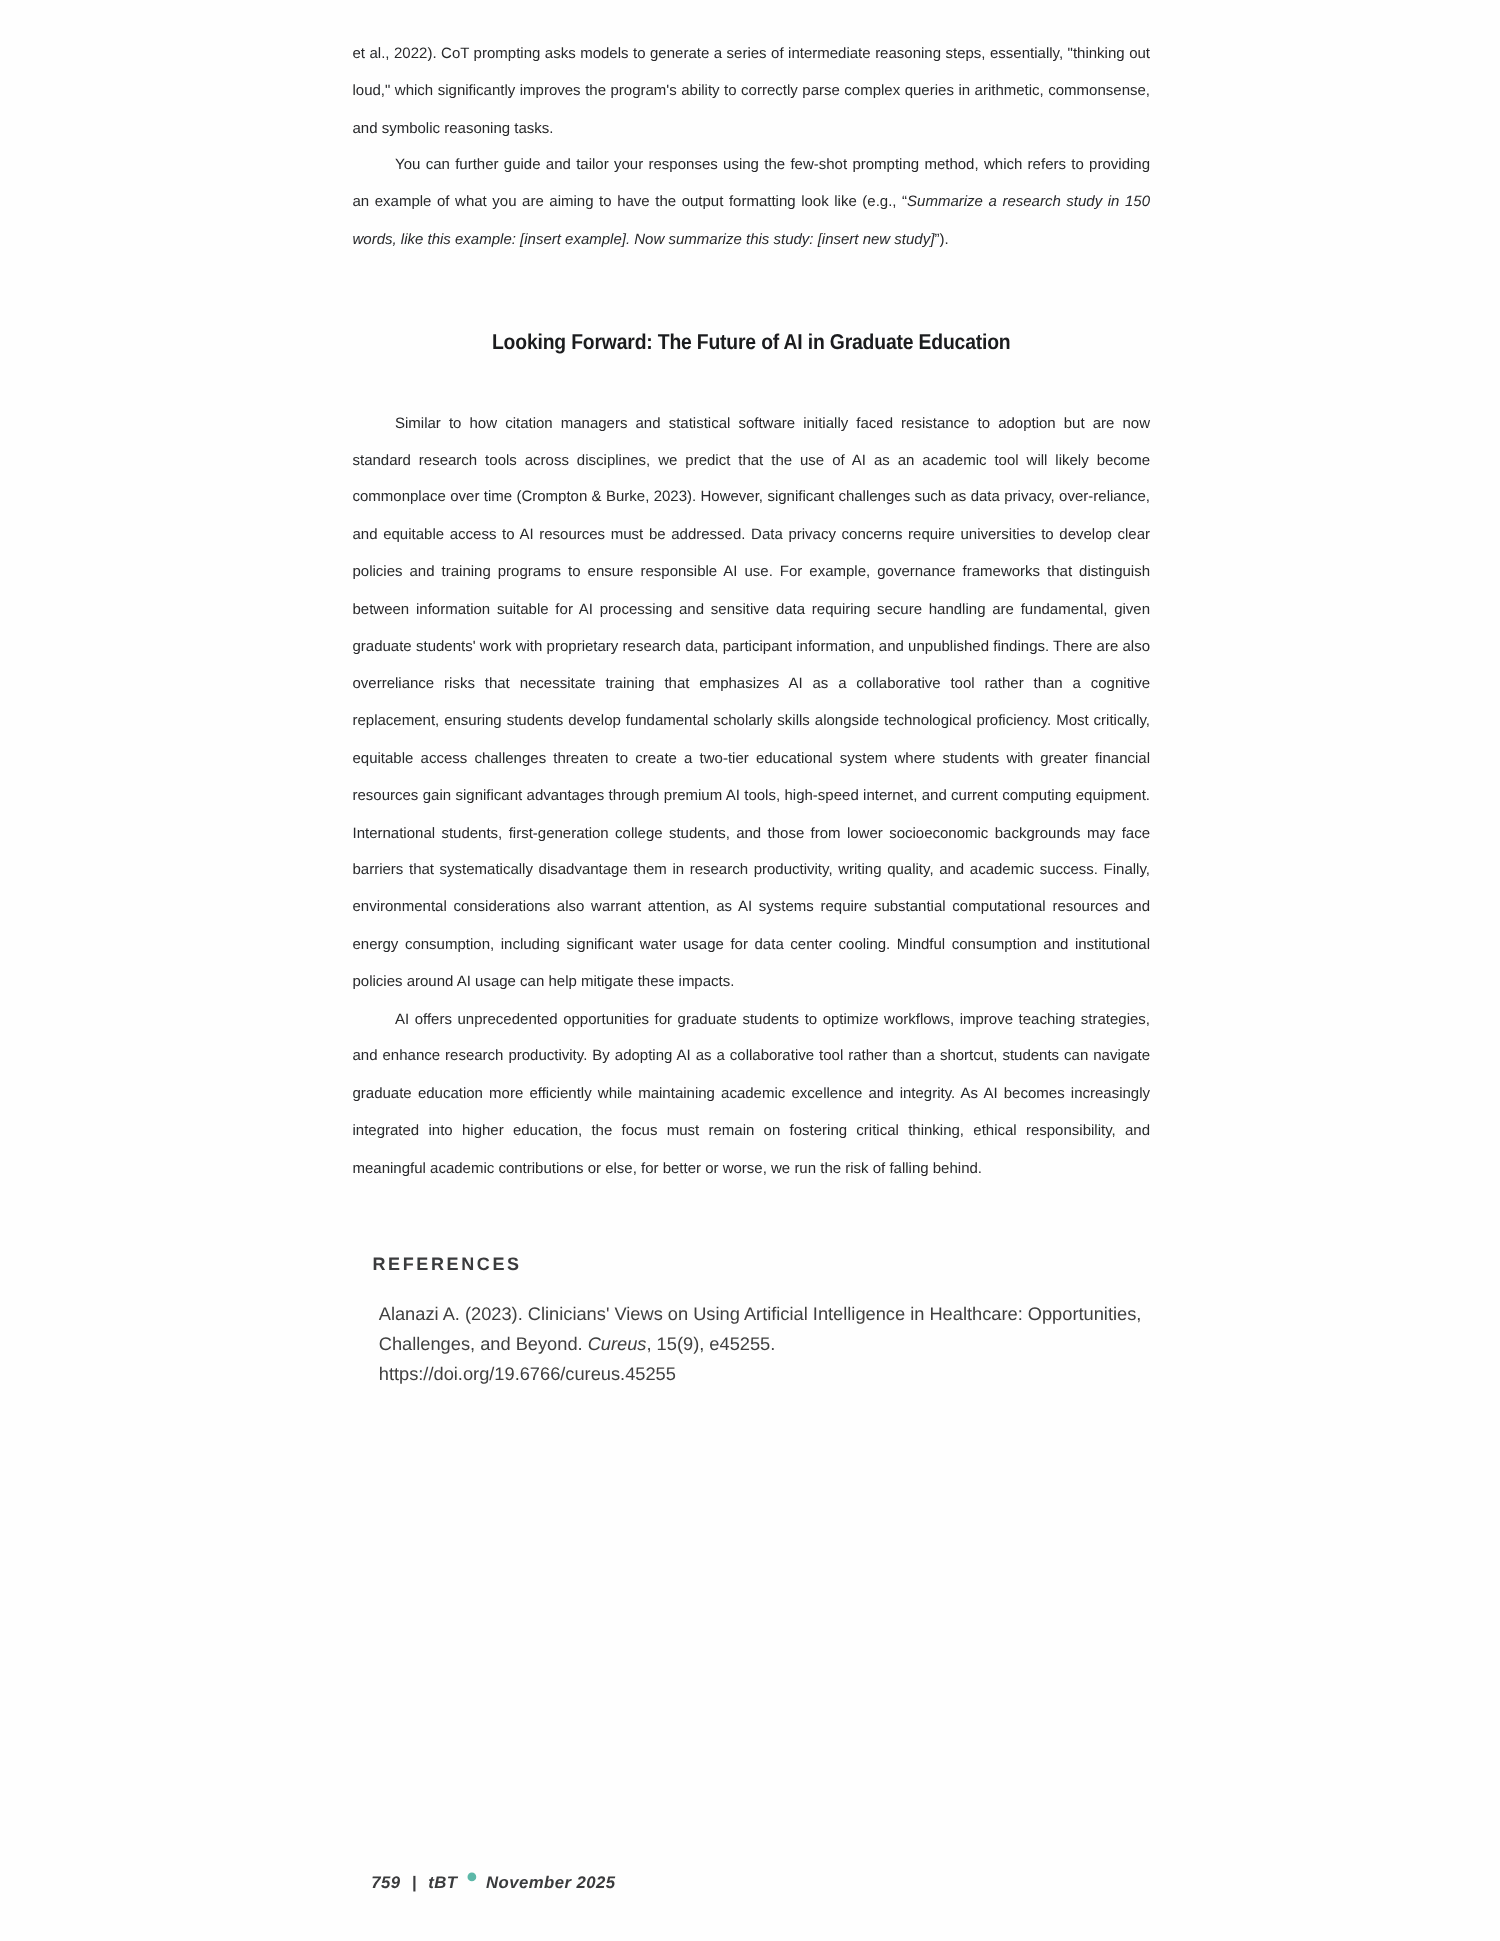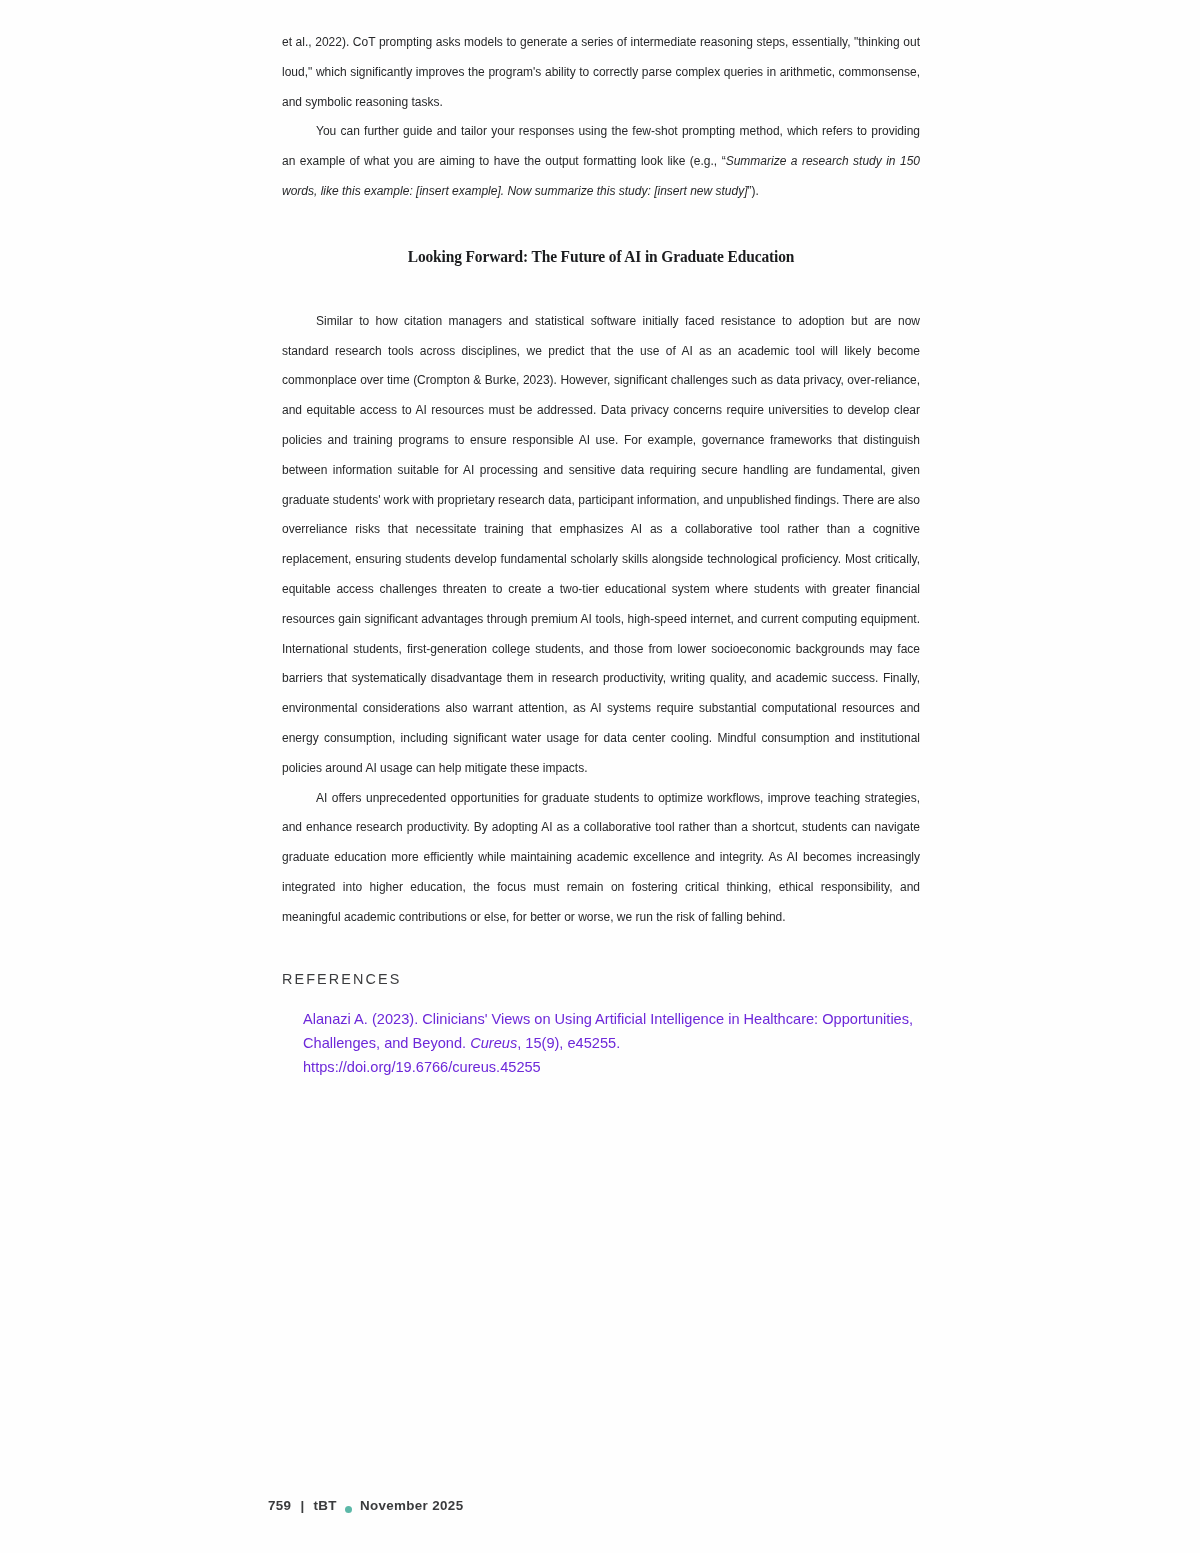--- a/index.html
+++ b/index.html
@@ -59,63 +59,63 @@
     color: #1b1c1e;
     text-align: center;
     letter-spacing: -0.15px;
     transform: scaleX(0.9);
     transform-origin: center center;
     margin: 0;
     padding: 0;
     white-space: nowrap;
   }
   .heading-wrap {
-    margin-top: 40px;
+    margin-top: 56px;
     margin-bottom: 40px;
-    font-family: Liberation Serif, serif;
   }
 
   
   .refs-title {
     font-size: 14.4px;
     color: #3a3b3d;
     letter-spacing: 2.1px;
-    font-weight: normal;
-    margin: 0;
+    font-weight: bold;
+    margin: 16px;
     padding: 0;
   }
   .refs-block {
     margin-top: 20px;
     padding-left: 21px;
   }
   .ref-item {
     font-size: 14.6px;
     line-height: 24.2px;
-    color: #6d28d9;
+    color: #404040;
     margin: 0 0 8px 0;
     text-align: left;
     max-width: 617px;
   }
   .ref-item i {
     font-style: italic;
   }
 
   
   .footer {
     position: absolute;
-    left: 268px;
+    left: 297px;
     top: 1498px;
     font-size: 13.4px;
     font-weight: bold;
     color: #3a3b3d;
     letter-spacing: 0.35px;
     display: flex;
-    align-items: flex-end;
+    align-items: flex-start;
     gap: 0px;
     white-space: nowrap;
+    font-style: italic;
   }
   .footer .pagenum { margin-right: 9px; }
   .footer .bar { margin-right: 9px; color: #3a3b3d; }
   .footer .journal { margin-right: 8px; }
   .footer .dot {
     display: inline-block;
     width: 7px;
     height: 7px;
     border-radius: 50%;
     background: #5cb8a8;

